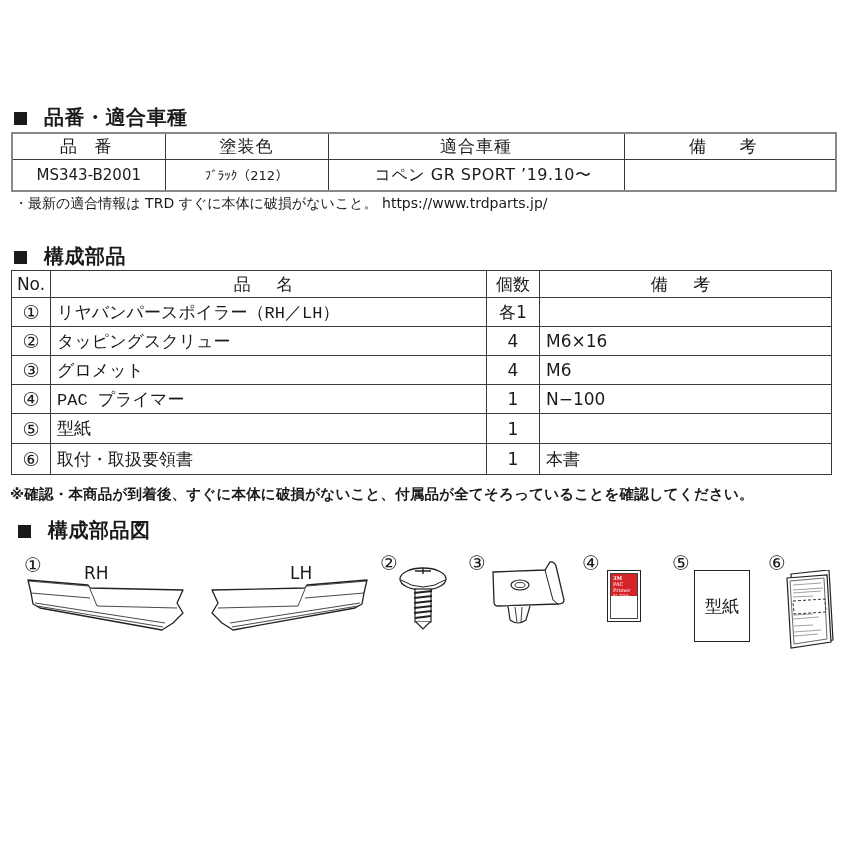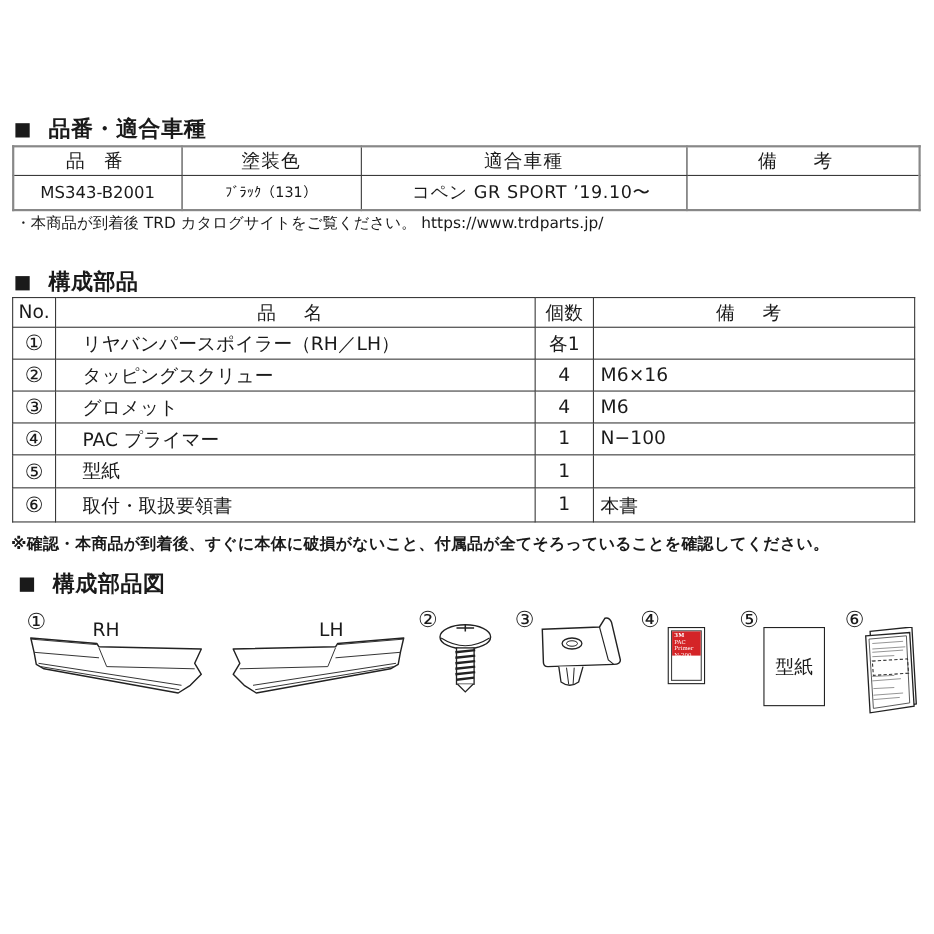--- a/index.html
+++ b/index.html
@@ -14,21 +14,21 @@
   #t1 th { height:25px; text-align:center; font-size:17px; letter-spacing:6px; }
   #t1 td { height:30px; text-align:center; font-size:15px; }
   #t1 td.model { text-align:center; padding-left:14px; font-size:16px; letter-spacing:0.5px; }
   #t1 td.paint { font-size:13px; }
   .note { position:absolute; font-size:14px; line-height:18px; }
   #t2 { left:11px; top:270px; width:820px; font-size:17px; }
   #t2 th { height:26px; text-align:center; font-size:17px; }
   #t2 th.spaced { letter-spacing:10px; }
   #t2 td { height:28px; font-size:17px; }
   #t2 td.no { text-align:center; font-size:19px; }
-  #t2 td.name { padding-left:24px; }
+  #t2 td.name { padding-left:6px;font-family:Liberation Mono, monospace; }
   #t2 td.qty { text-align:center; }
   #t2 td.rem { padding-left:6px; }
   .warn { position:absolute; left:10px; top:485px; font-size:14.5px; font-weight:bold; letter-spacing:0.2px; }
   .fig-num { position:absolute; font-size:20px; line-height:20px; }
   .fig-lbl { position:absolute; font-size:17px; }
   .kami { position:absolute; left:694px; top:570px; width:56px; height:72px; border:1.3px solid #222; box-sizing:border-box;
           display:flex; align-items:center; justify-content:center; font-size:17px; }
   .primer { position:absolute; left:607px; top:570px; width:34px; height:52px; border:1.3px solid #222; box-sizing:border-box; padding:2px; }
   .primer .inner { width:100%; height:100%; border:1px solid #444; box-sizing:border-box; position:relative; }
   .primer .red { position:absolute; left:0; top:0; width:100%; height:22px; background:#d42427; color:#fff;
@@ -50,28 +50,28 @@
     </colgroup>
   <tbody>
       <tr>
     <th>品 番</th>
     <th style="letter-spacing:1px">塗装色</th>
     <th style="letter-spacing:1px">適合車種</th>
     <th style="letter-spacing:14px">備 考</th>
   </tr>
   <tr>
     <td>MS343-B2001</td>
-    <td class="paint">ﾌﾞﾗｯｸ（131）</td>
+    <td class="paint">ﾌﾞﾗｯｸ（212）</td>
     <td class="model">コペン GR SPORT ’19.10〜</td>
     <td></td>
   </tr>
 </tbody>
   </table>
 
-<div class="note" style="left:14px;top:194px;">・本商品が到着後 TRD カタログサイトをご覧ください。 https://www.trdparts.jp/</div>
+<div class="note" style="left:14px;top:194px;">・最新の適合情報は TRD すぐに本体に破損がないこと。 https://www.trdparts.jp/</div>
 
 <div class="sec-title" style="left:14px;top:246px;">
   <span class="sq"></span><span>構成部品</span>
 </div>
 
 <table id="t2">
   <colgroup>
       <col style="width:39px">
       <col style="width:436px">
       <col style="width:53px">

